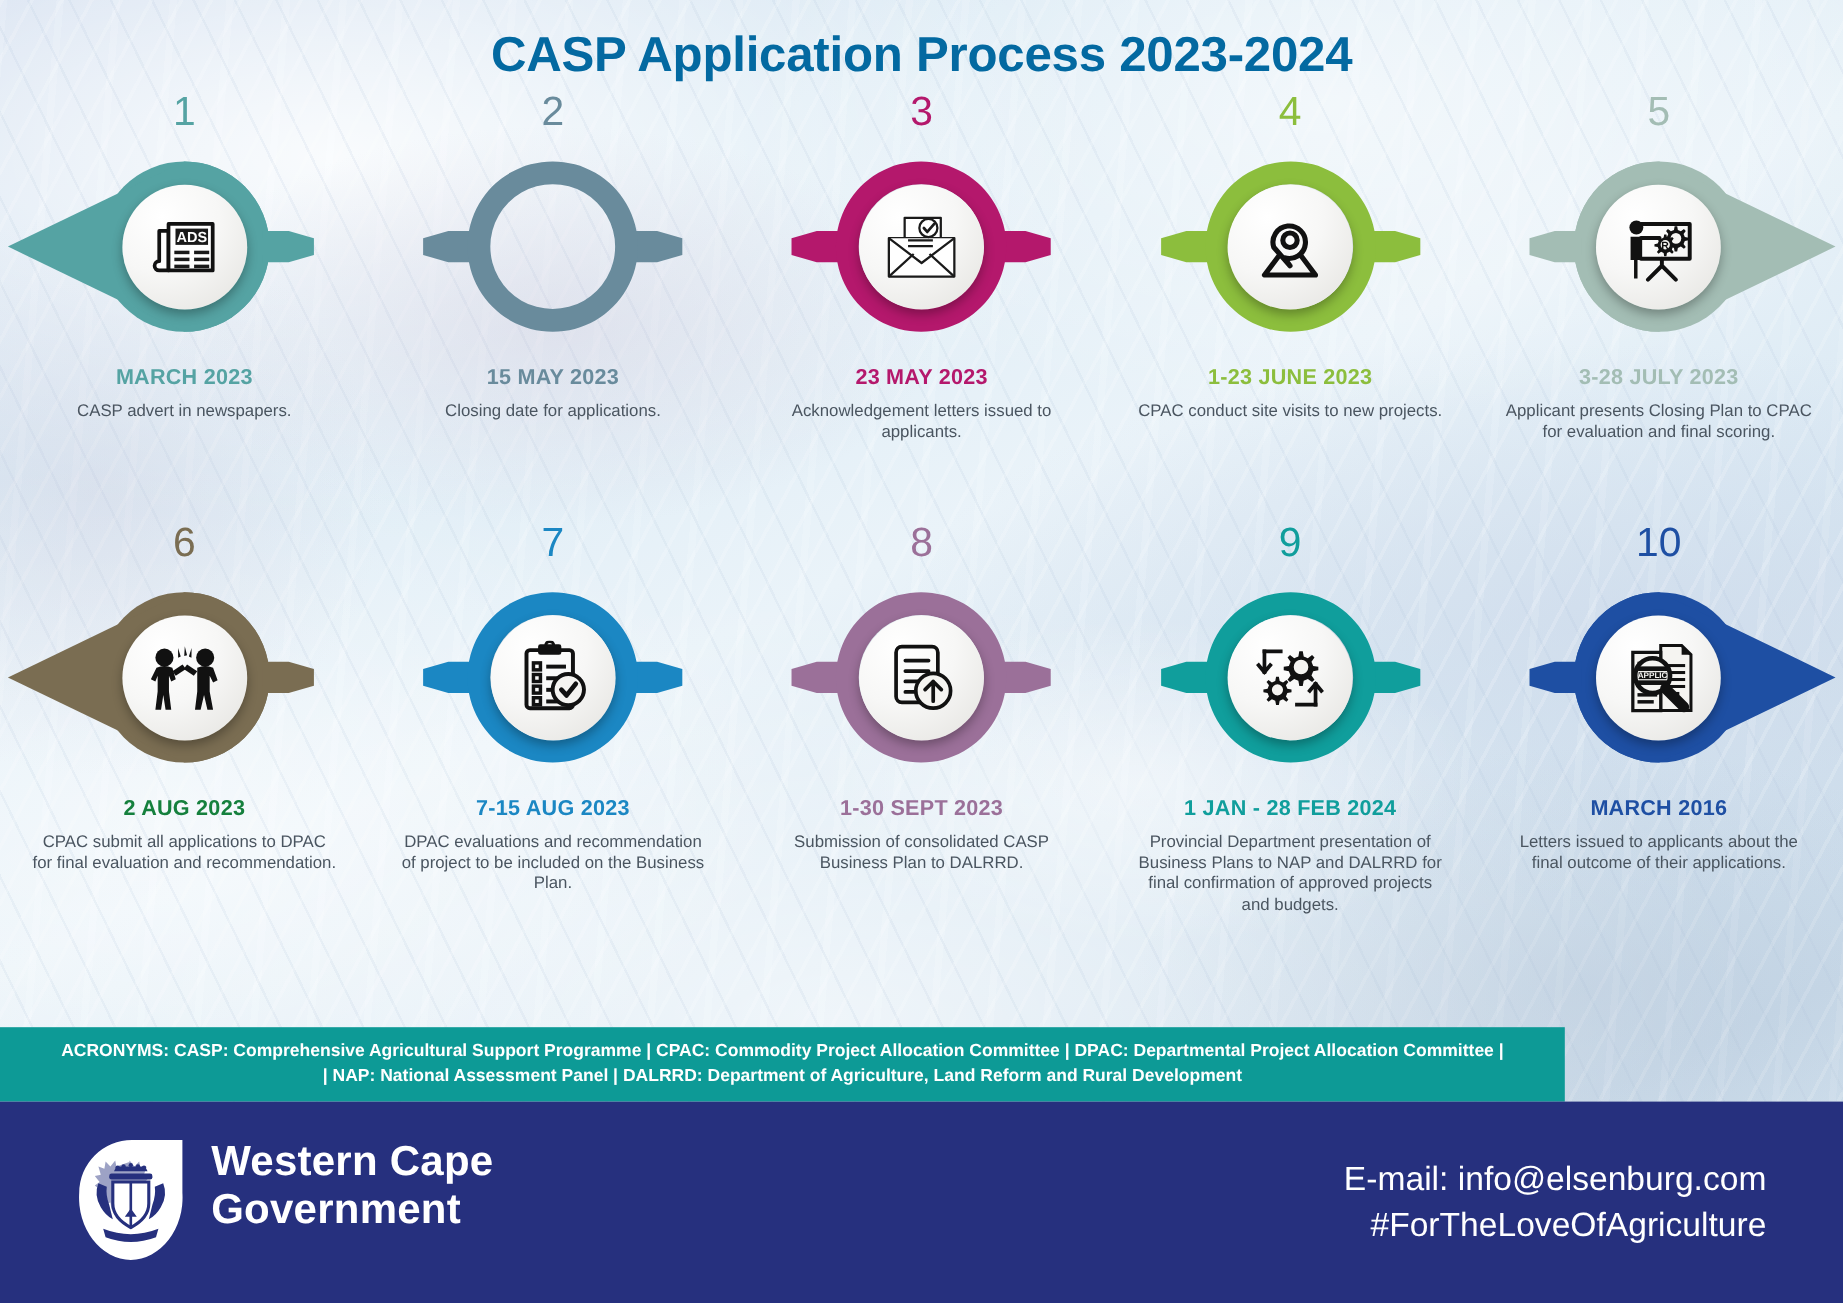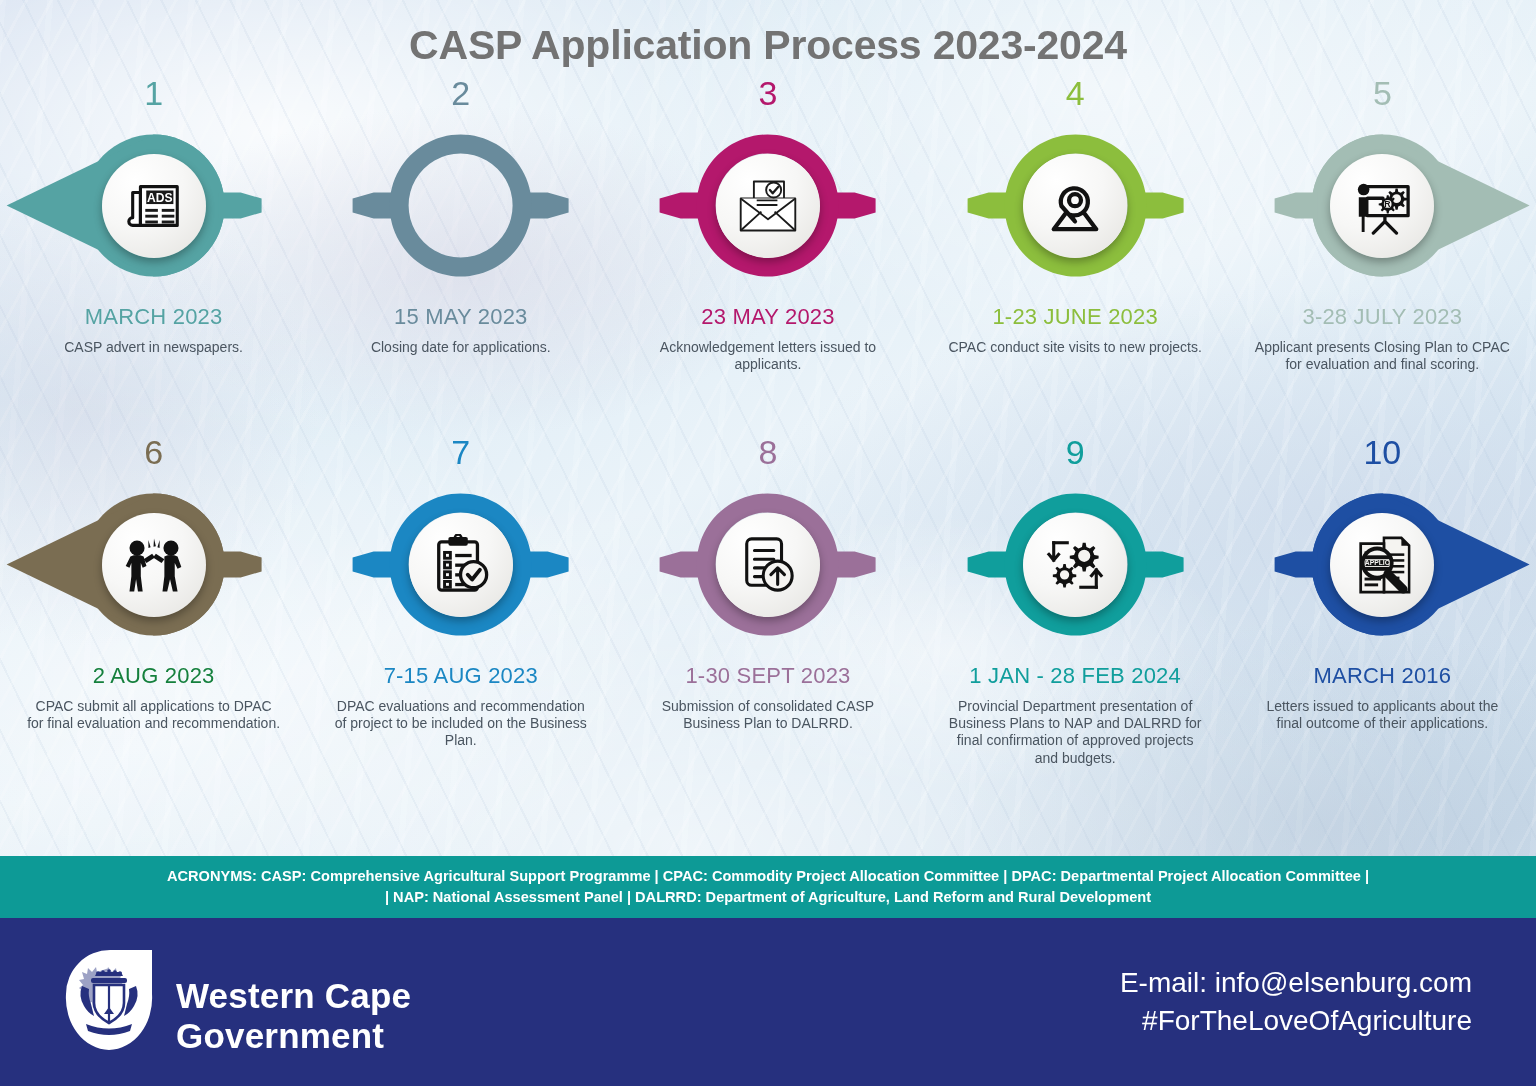--- a/index.html
+++ b/index.html
@@ -39,21 +39,21 @@
       radial-gradient(ellipse 22% 30% at 5% 38%,  rgba(198,190,212,.25), rgba(0,0,0,0) 72%);
   }
 
   #canvas { position: absolute; inset: 0; }
 
   
   .title {
     position: absolute; top: 22px; left: 0; width: 1536px;
     text-align: center;
     font-size: 41px; font-weight: bold;
-    color: #737373; letter-spacing: -.2px;
+    color: #0369a1; letter-spacing: -.2px;
   }
 
   
   .row { position: absolute; left: 0; width: 1536px; display: flex; }
   .row-1 { top: 76px; }
   .row-2 { top: 435px; }
   .step { width: 307.2px; display: flex; flex-direction: column; align-items: center; }
 
   .step-num {
     font-size: 34px; font-weight: 400; line-height: 1;
@@ -67,46 +67,46 @@
     position: absolute; left: 50%; top: 50%;
     width: 104px; height: 104px; margin-left: -52px; margin-top: -52px;
     border-radius: 50%;
     background: radial-gradient(circle at 32% 26%, #ffffff 0%, #f7f7f6 45%, #e3e2de 100%);
     box-shadow: 0 4px 9px rgba(0,0,0,.30);
     display: flex; align-items: center; justify-content: center;
   }
   .icon-circle svg { display: block; }
 
   .step-date {
-    font-size: 22px; font-weight: normal; letter-spacing: .2px;
+    font-size: 18px; font-weight: bold; letter-spacing: .2px;
     margin-top: 11px; text-align: left; white-space: nowrap;
   }
   .step-desc {
     font-size: 14px; color: #4a5560; line-height: 1.23;
     text-align: center; margin-top: 9px; width: 255px;
   }
 
   
   .acronym-bar {
-    position: absolute; left: 0; top: 856px; width: 1536px; height: 62px;
+    position: absolute; left: 0; top: 856px; width: 1304px; height: 62px;
     background: #0d9a96;
     color: #ffffff;
     display: flex; flex-direction: column; align-items: center; justify-content: center;
     font-size: 14.6px; font-weight: bold; line-height: 1.45;
     text-align: center; padding: 0 18px;
   }
 
   
   .footer {
     position: absolute; left: 0; top: 918px; width: 1536px; height: 168px;
     background: #26307e;
     display: flex; align-items: center; justify-content: space-between;
     padding: 0 64px;
   }
-  .brand { display: flex; align-items: flex-end; gap: 22px; }
+  .brand { display: flex; align-items: flex-start; gap: 22px; }
   .brand-name {
     color: #ffffff; font-size: 35px; font-weight: bold;
     line-height: 1.15; letter-spacing: .2px;
   }
   .contact {
     color: #ffffff; font-size: 28px; line-height: 1.36;
     text-align: right;
   }
 </style>
 </head>

